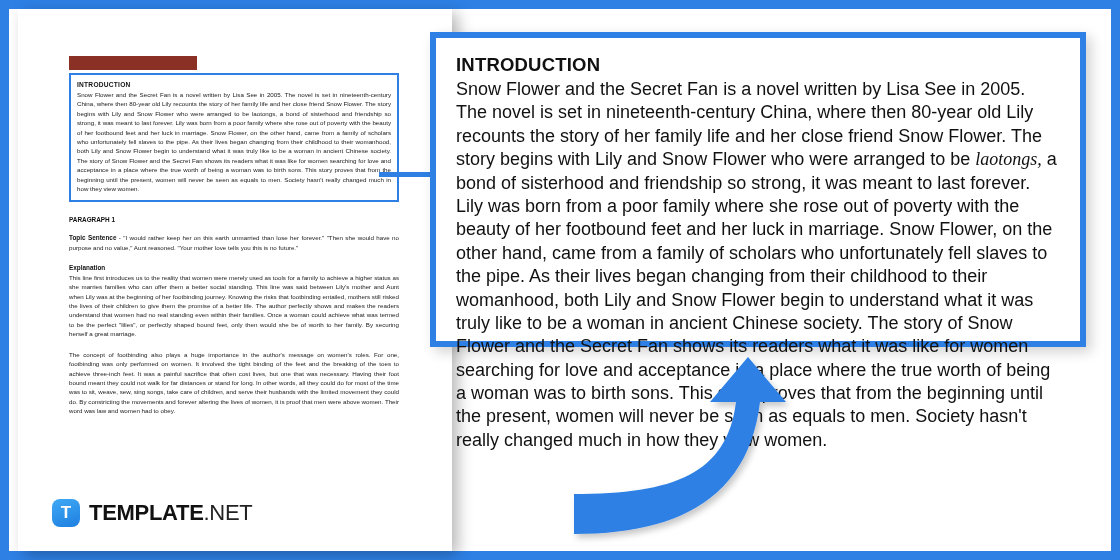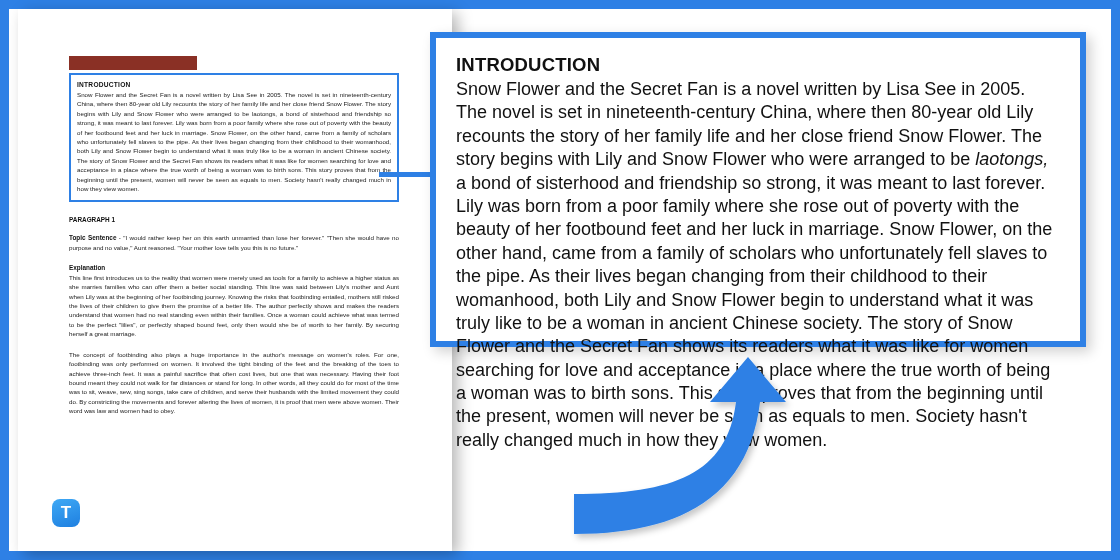--- a/index.html
+++ b/index.html
@@ -129,21 +129,21 @@
     font-weight:bold;
     color:#111;
     letter-spacing:0.2px;
     margin-bottom:2px;
   }
   #callout-body {
     font-size:18px;
     line-height:1.30;
     color:#111;
   }
-  #callout-body .it { font-style:italic; }
+  #callout-body .it { font-style:italic;font-family:Liberation Serif, serif; }
 
   
   #arrow-svg {
     position:absolute;
     left:555px; top:345px;
     width:290px; height:195px;
   }
 </style>
 </head>
 <body>
@@ -176,20 +176,21 @@
       </div>
 
       <div class="doc-block">
         <div class="doc-p">The concept of footbinding also plays a huge importance in the author's message on women's roles. For one, footbinding was only performed on women. It involved the tight binding of the feet and the breaking of the toes to achieve three-inch feet. It was a painful sacrifice that often cost lives, but one that was necessary. Having their foot bound meant they could not walk for far distances or stand for long. In other words, all they could do for most of the time was to sit, weave, sew, sing songs, take care of children, and serve their husbands with the limited movement they could do. By constricting the movements and forever altering the lives of women, it is proof that men were above women. Their word was law and women had to obey.</div>
       </div>
 
     </div>
 
     <div id="logo-row">
       <div id="logo-mark">T</div>
+      <div id="logo-text"><span class="b">TEMPLATE</span><span class="l">.NET</span></div>
     </div>
 
   </div>
 
   <div id="connector"></div>
 
   <div id="callout">
     <div id="callout-title">INTRODUCTION</div>
     <div id="callout-body"><span>Snow Flower and the Secret Fan is a novel written by Lisa See in 2005. The novel is set in nineteenth-century China, where then 80-year old Lily recounts the story of her family life and her close friend Snow Flower. The story begins with Lily and Snow Flower who were arranged to be </span><span class="it">laotongs,</span><span> a bond of sisterhood and friendship so strong, it was meant to last forever. Lily was born from a poor family where she rose out of poverty with the beauty of her footbound feet and her luck in marriage. Snow Flower, on the other hand, came from a family of scholars who unfortunately fell slaves to the pipe. As their lives began changing from their childhood to their womanhood, both Lily and Snow Flower begin to understand what it was truly like to be a woman in ancient Chinese society. The story of Snow Flower and the Secret Fan shows its readers what it was like for women searching for love and acceptance in a place where the true worth of being a woman was to birth sons. This story proves that from the beginning until the present, women will never be seen as equals to men. Society hasn't really changed much in how they view women.</span></div>
   </div>

